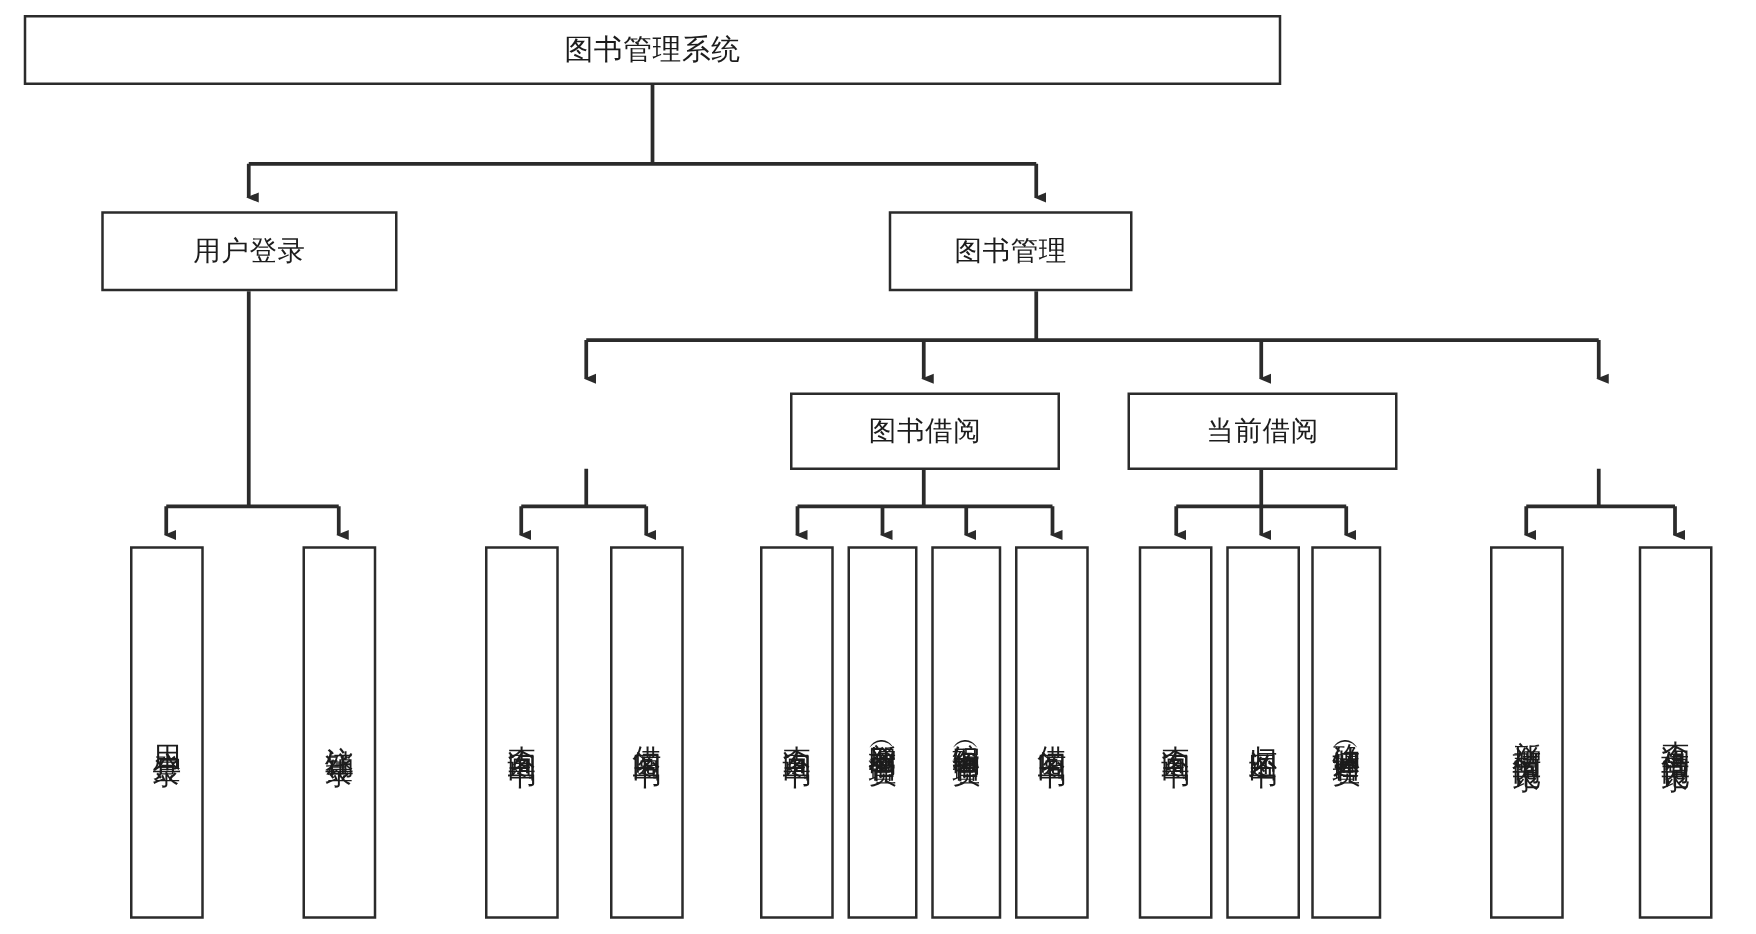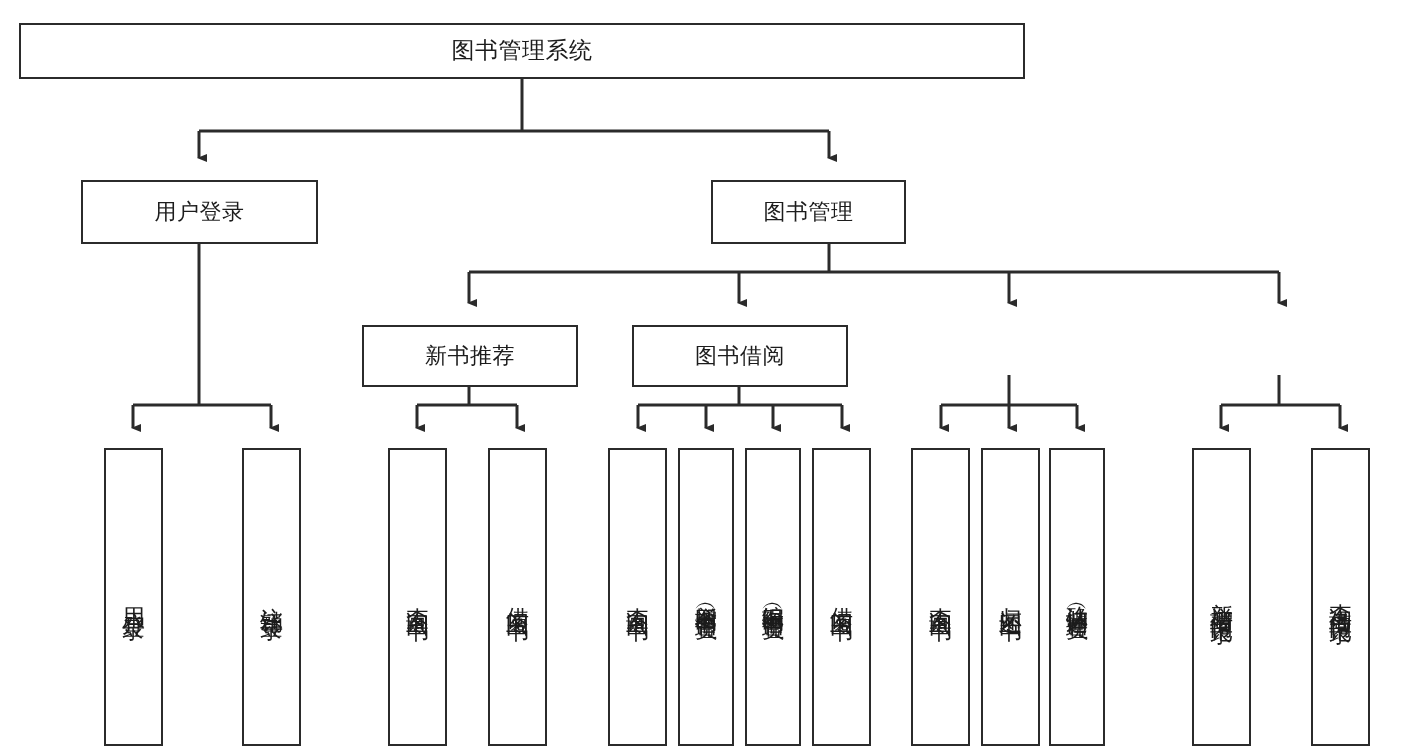--- a/index.html
+++ b/index.html
@@ -28,21 +28,20 @@
   }
   .node {
     position: absolute;
     box-sizing: border-box;
     background: #ffffff;
     border: 2px solid #2b2b2b;
     display: flex;
     align-items: center;
     justify-content: center;
     text-align: right;
-    margin-top: 11px;
   }
   .node .label {
     display: block;
     line-height: 1.18;
     letter-spacing: 0.5px;
     color: #1c1c1c;
   }
   
   .node.h .label {
     writing-mode: horizontal-tb;
@@ -135,25 +134,25 @@
     <span class="label">图书管理系统</span>
   </div>
 
   <div class="node h" style="left:81px; top:169px; width:237px; height:64px;">
     <span class="label">用户登录</span>
   </div>
   <div class="node h" style="left:711px; top:169px; width:195px; height:64px;">
     <span class="label">图书管理</span>
   </div>
 
-  <div class="node h" style="left:362px; top:314px; width:216px; height:62px;">
-    <span class="label">新书推荐</span>
-  </div>
   <div class="node h" style="left:632px; top:314px; width:216px; height:62px;">
     <span class="label">图书借阅</span>
+  </div>
+  <div class="node h" style="left:902px; top:314px; width:216px; height:62px;">
+    <span class="label">当前借阅</span>
   </div>
 
   <div class="node v" style="left:104px; top:437px; width:59px; height:298px;">
     <span class="label">用户登录</span>
   </div>
   <div class="node v" style="left:242px; top:437px; width:59px; height:298px;">
     <span class="label">注销登录</span>
   </div>
 
   <div class="node v" style="left:388px; top:437px; width:59px; height:298px;">

